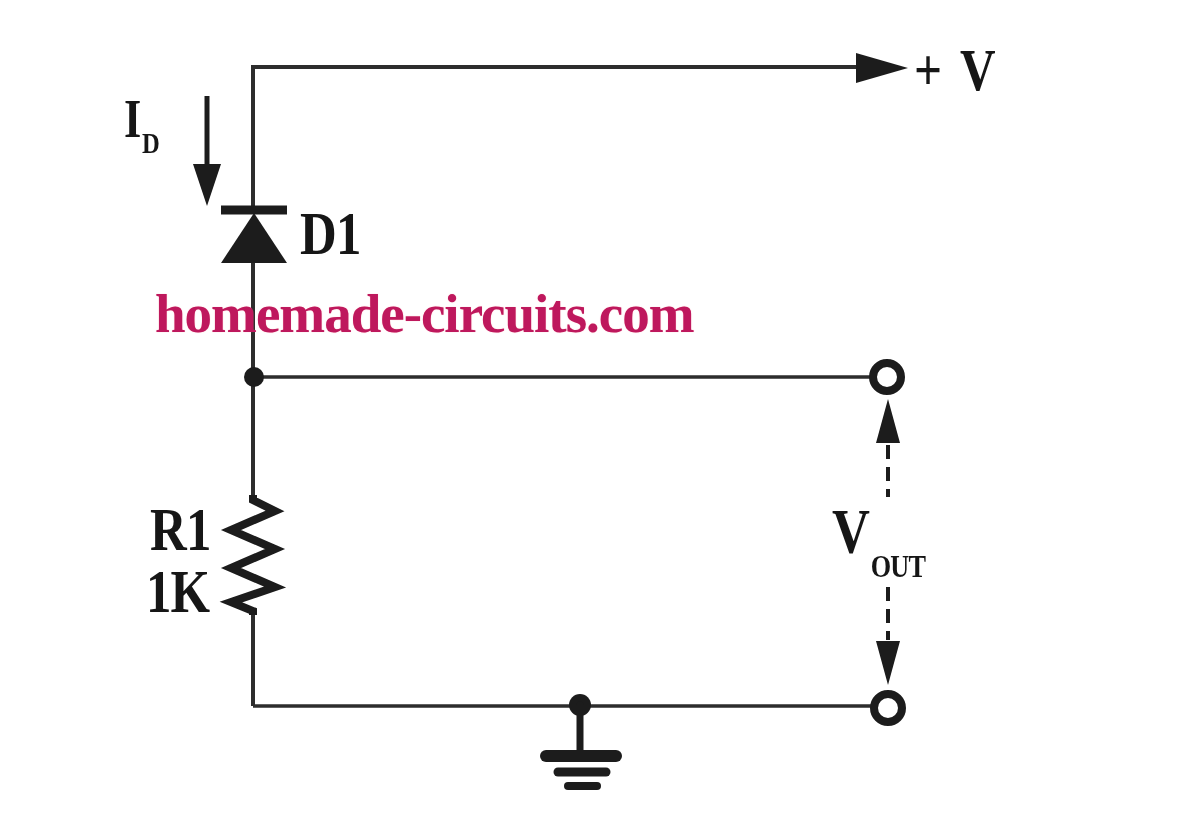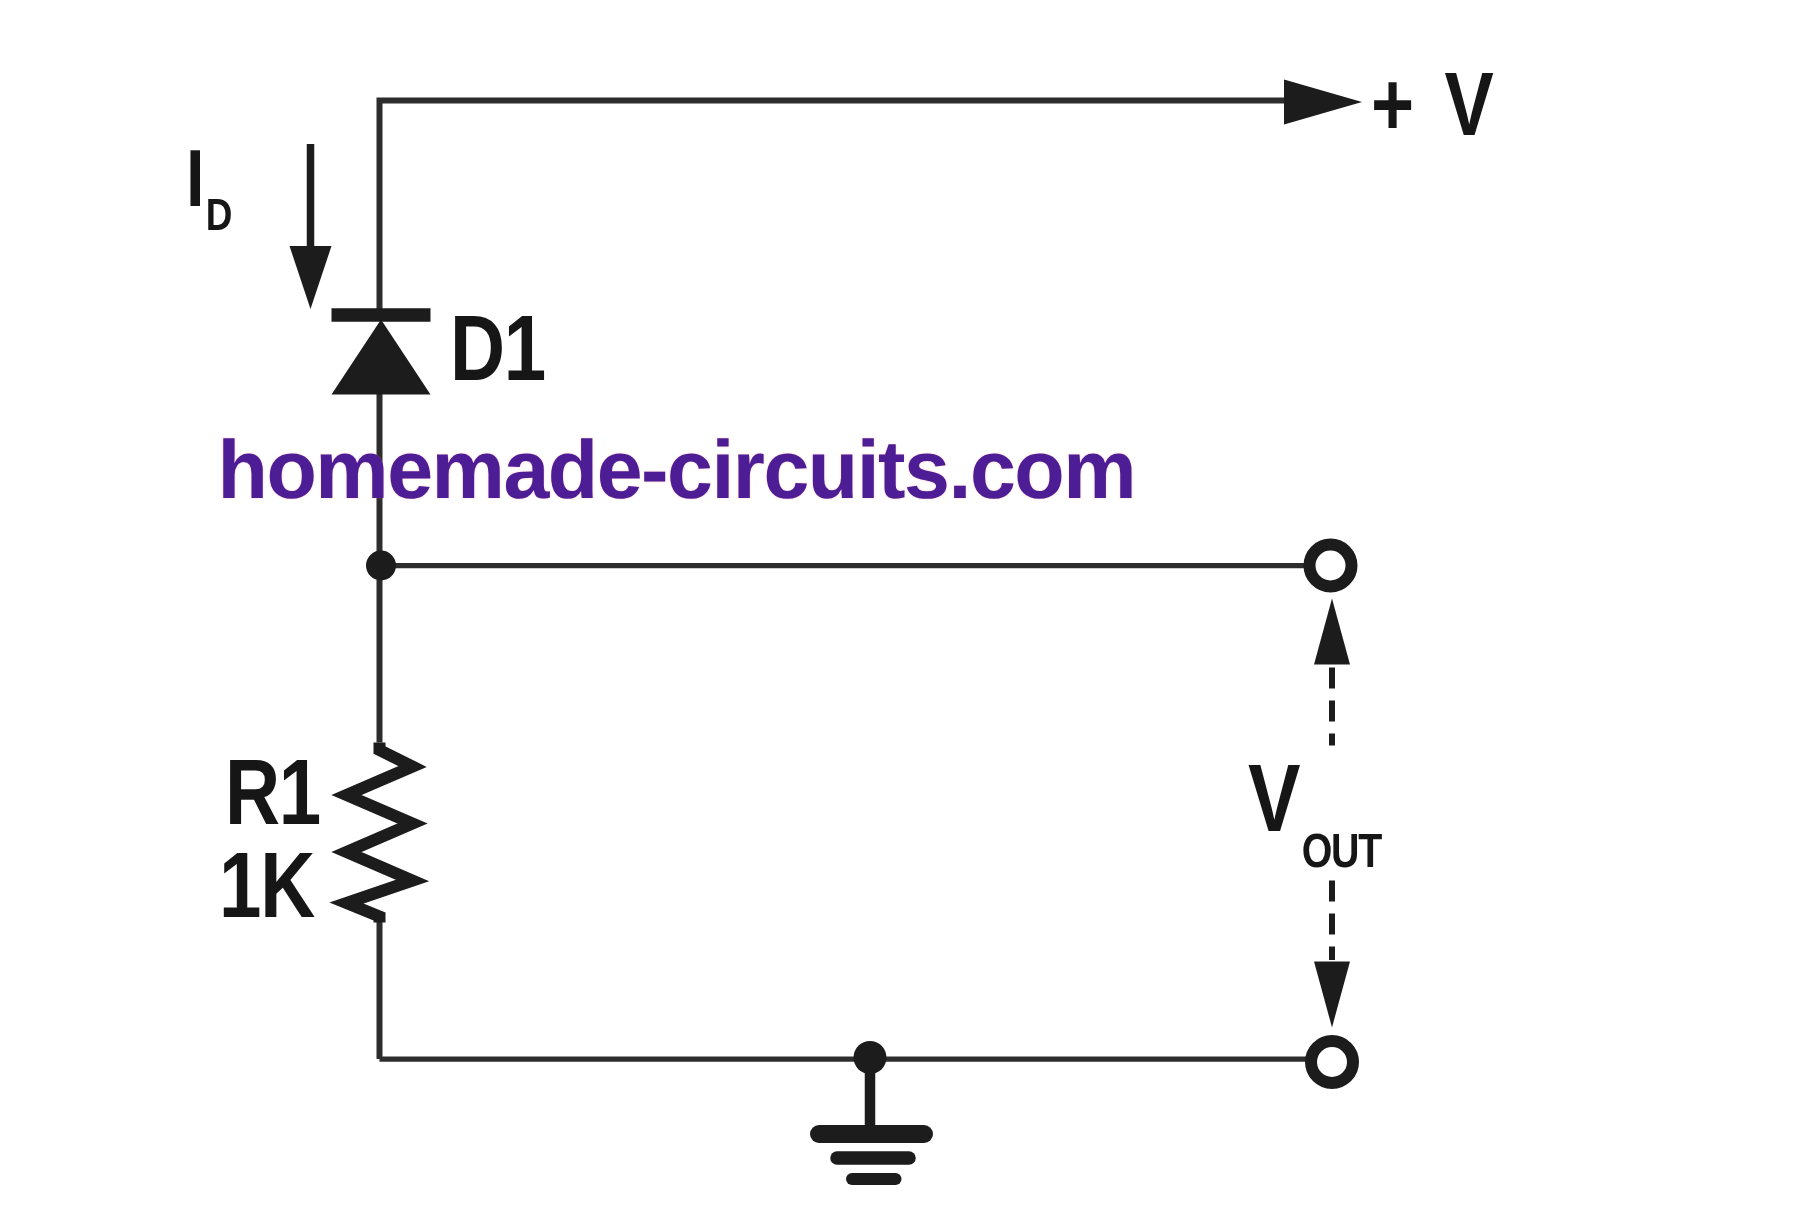--- a/index.html
+++ b/index.html
@@ -6,21 +6,21 @@
     margin: 0;
     padding: 0;
     background: #ffffff;
   }
   .stage {
     position: relative;
     width: 1036px;
     height: 821px;
     background: #ffffff;
     overflow: hidden;
-    font-family: Liberation Sans, sans-serif;
+    font-family: Liberation Serif, serif;
   }
   .schematic-svg {
     position: absolute;
     left: 0;
     top: 0;
     width: 1200px;
     height: 821px;
   }
   .label {
     position: absolute;
@@ -36,23 +36,23 @@
   }
   .lbl-id { left: 124px; top: 92px; font-size: 54px; }
   .lbl-id .sub { font-size: 30px; position: relative; top: 16px; left: 2px; }
   .lbl-d1 { left: 300px; top: 202px; font-size: 62px; }
   .lbl-r1 { left: 150px; top: 498px; font-size: 62px; }
   .lbl-1k { left: 146px; top: 560px; font-size: 62px; }
   .lbl-vout { left: 832px; top: 500px; font-size: 64px; }
   .lbl-vout .sub { font-size: 32px; position: relative; top: 24px; left: 2px; }
   .lbl-supply { left: 914px; top: 40px; font-size: 60px; letter-spacing: 4px; }
   .lbl-watermark {
-    left: 145px; top: 286px;
+    left: 155px; top: 286px;
     font-size: 55px;
-    color: #4c1d95;
+    color: #be185d;
     letter-spacing: -1px;
     text-shadow: 0 0 1px rgba(255, 120, 140, 0.6);
   }
 </style>
 </head>
 <body>
 
 <div class="stage">
 
   <svg class="schematic-svg" viewBox="0 0 1200 821">

